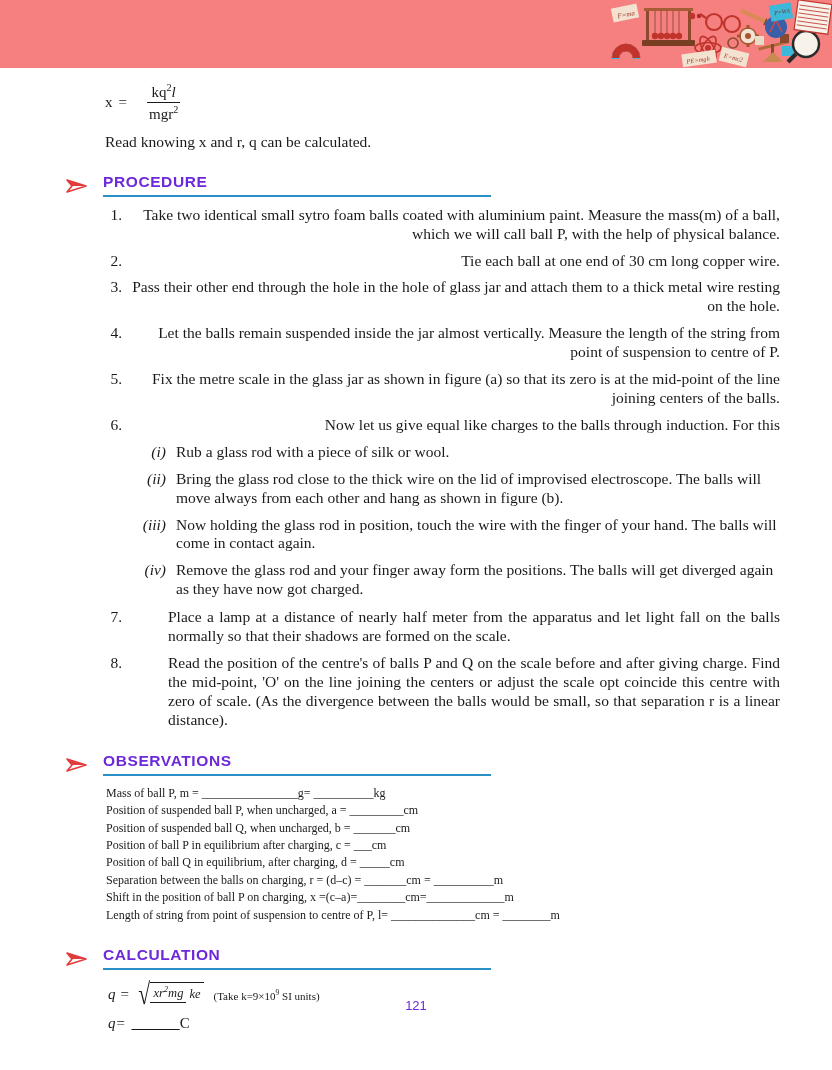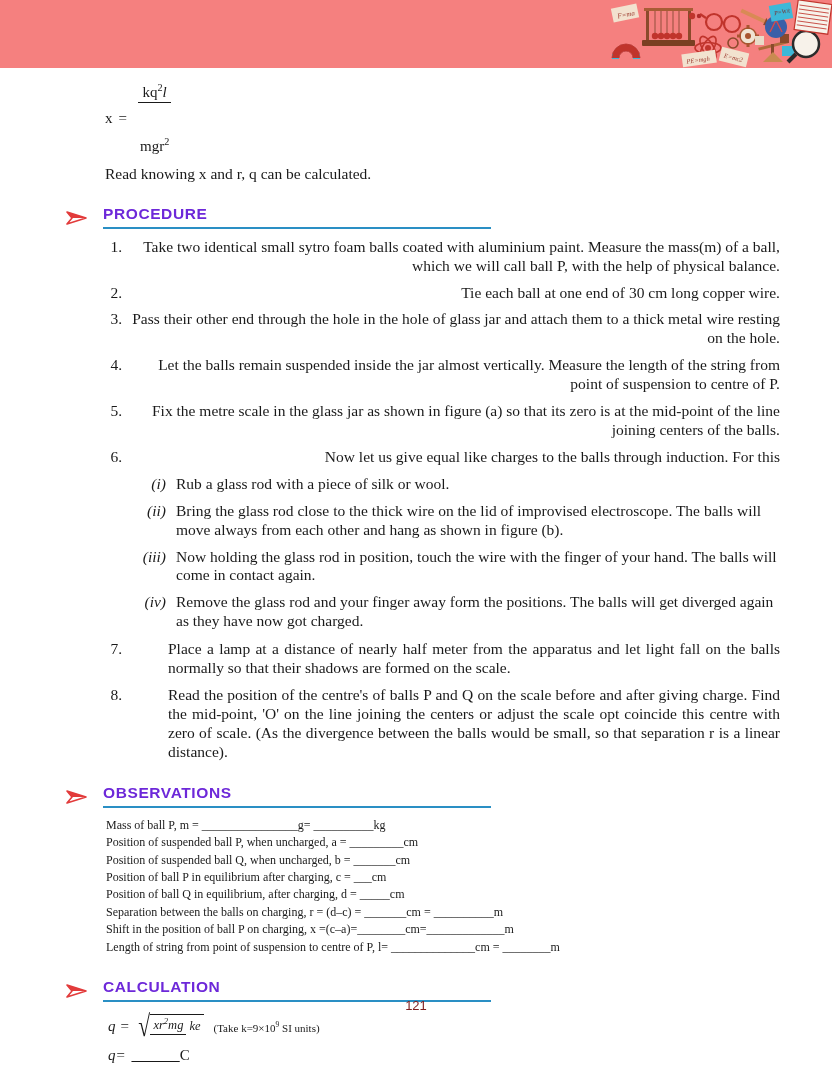--- a/index.html
+++ b/index.html
@@ -44,22 +44,21 @@
     margin: 14px 0 0 105px;
     font-size: 15px;
     display: flex;
     align-items: center;
   }
   .frac {
     display: inline-flex;
     flex-direction: column;
     align-items: center;
     vertical-align: middle;
-    margin: 0 3px;
-    gap: 32px;
+    margin: 0 12px;
   }
   .frac .num {
     padding: 0 4px 1px 4px;
     border-bottom: 1px solid #1a1a1a;
     line-height: 1.15;
   }
   .frac .den {
     padding: 1px 4px 0 4px;
     line-height: 1.15;
   }
@@ -200,21 +199,21 @@
 
   
   .page-num {
     position: absolute;
     top: 998px;
     left: 0;
     width: 832px;
     text-align: center;
     font-family: "Liberation Sans", sans-serif;
     font-size: 13px;
-    color: #7f1d1d;
+    color: #6d28d9;
   }
 </style>
 </head>
 <body>
 
 <div class="banner">
   <svg class="banner-art" viewBox="0 0 232 68">
 
     <g>
       <path d="M12,58 a14,14 0 0 1 28,0 l-7,0 a7,7 0 0 0 -14,0 z" fill="#e8e8e8" stroke="#b02a2a" stroke-width="0.8"></path>

